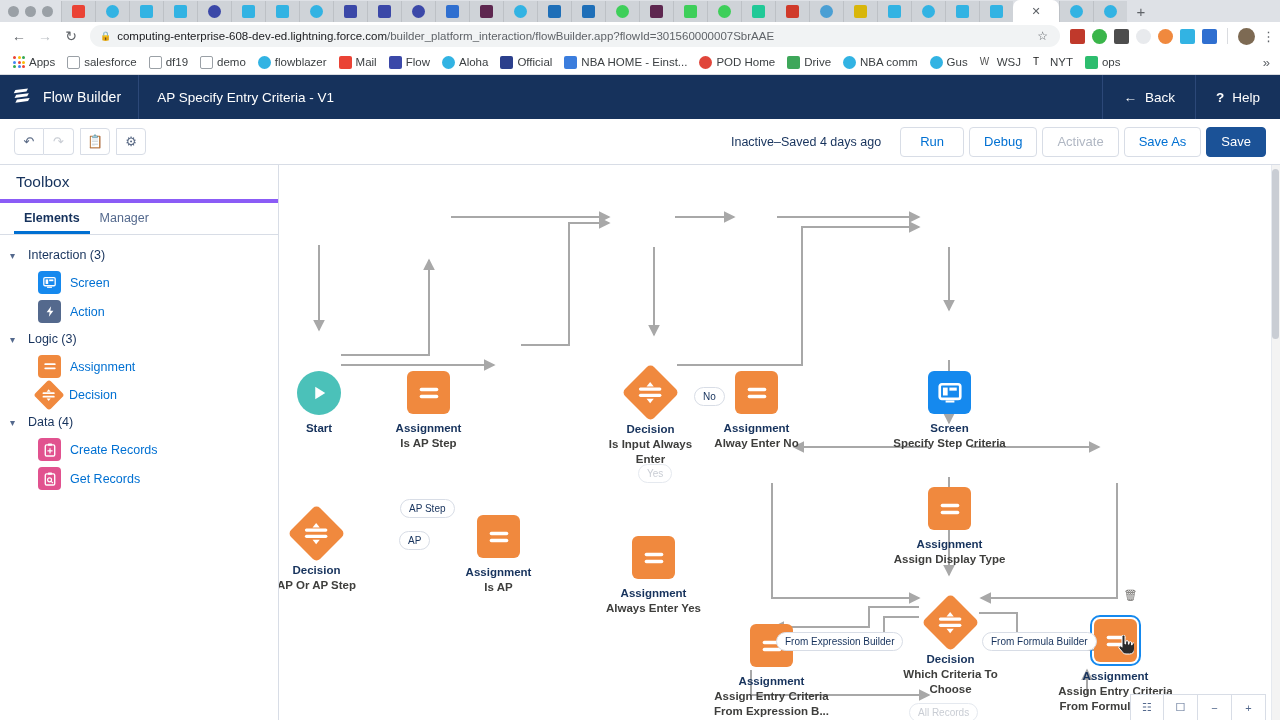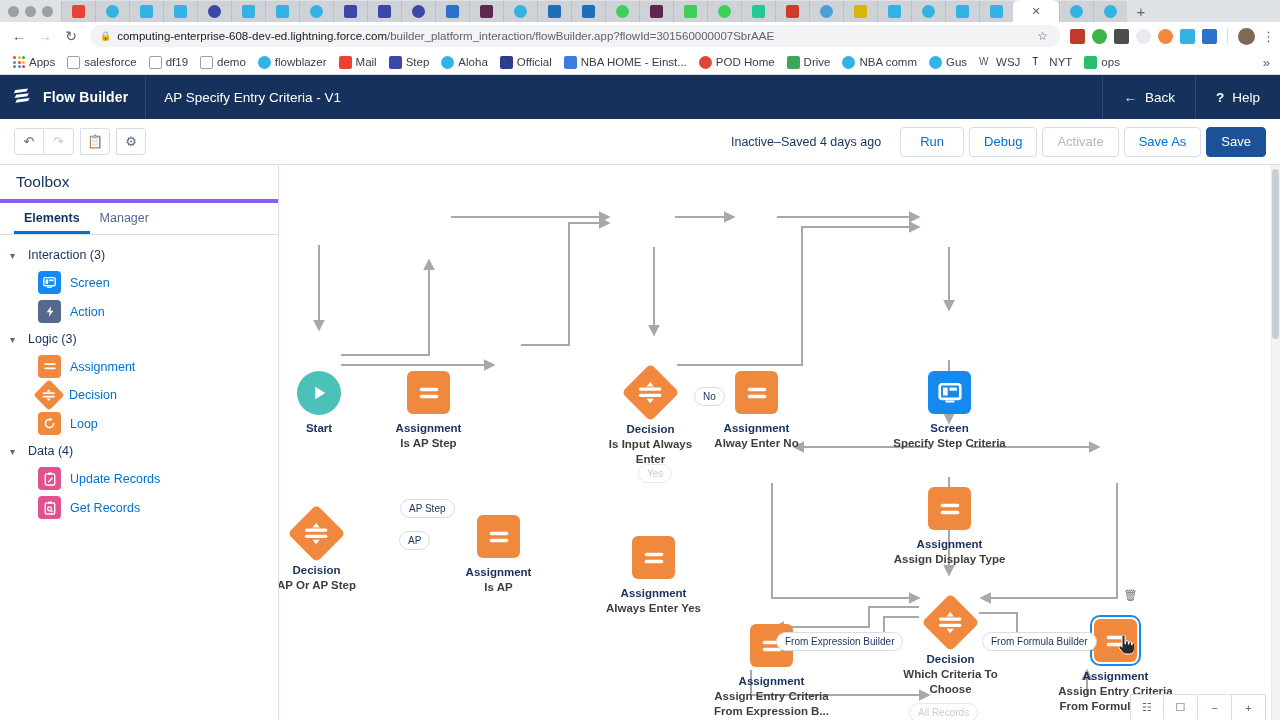--- a/index.html
+++ b/index.html
@@ -106,21 +106,21 @@
     height: 44px;
     background: #16325c;
     display: flex; align-items: center;
     color: #fff;
   }
   #brand {
     display:flex; align-items:center; gap:11px;
     padding: 0 17px 0 13px; height:44px;
     border-right: 1px solid #2c4878;
   }
-  #brand-label { font-size: 14px; font-weight: 700; letter-spacing: .1px;}
+  #brand-label { font-size: 14px; font-weight: 400; letter-spacing: .1px;}
   #flow-title { font-size: 13.5px; padding-left: 18px; }
   #header-spacer { flex: 1; }
   .hdr-btn {
     display:flex; align-items:center; gap:8px;
     height:44px; padding: 0 20px;
     border-left: 1px solid #2c4878;
     font-size: 13.5px;
   }
 
   
@@ -426,21 +426,21 @@
       <div class="bm">
         <span class="bi" style="background: rgb(50, 179, 227); border-radius: 50%;"></span>
         <span>flowblazer</span>
       </div>
       <div class="bm">
         <span class="bi" style="background: rgb(234, 67, 53); border-radius: 2px;"></span>
         <span>Mail</span>
       </div>
       <div class="bm">
         <span class="bi" style="background: rgb(59, 72, 168); border-radius: 2px;"></span>
-        <span>Step</span>
+        <span>Flow</span>
       </div>
       <div class="bm">
         <span class="bi" style="background: rgb(50, 179, 227); border-radius: 50%;"></span>
         <span>Aloha</span>
       </div>
       <div class="bm">
         <span class="bi" style="background: rgb(43, 63, 140); border-radius: 2px;"></span>
         <span>Official</span>
       </div>
       <div class="bm">
@@ -578,42 +578,34 @@
               <svg width="14" height="13" viewBox="0 0 16 15">
                 <rect x="1" y="4" width="14" height="2" rx="1" fill="#fff"></rect>
                 <rect x="1" y="8" width="14" height="2" rx="1" fill="#fff"></rect>
                 <path d="M8 0.5 L10.3 3.4 H5.7 Z" fill="#fff"></path>
                 <path d="M8 14 L5.7 11 H10.3 Z" fill="#fff"></path>
               </svg>
             </span>
           </span>
           <span class="tx-label">Decision</span>
         </div>
-        <div class="tx-item">
-          <span class="tx-ico ic-orange">
-            <svg width="13" height="13" viewBox="0 0 16 16">
-              <path d="M13 8 A5 5 0 1 1 8 3" fill="none" stroke="#fff" stroke-width="2" stroke-linecap="round"></path>
-              <path d="M8 0.6 L8 5.4 L11.6 3 Z" fill="#fff"></path>
-            </svg>
-          </span>
-          <span class="tx-label">Loop</span>
-        </div>
         <div class="tx-group-hdr">
           <span class="chev">▾</span>
           <span>Data (4)</span>
         </div>
         <div class="tx-item">
           <span class="tx-ico ic-pink">
             <svg width="12" height="14" viewBox="0 0 14 16">
               <rect x="1.5" y="2" width="11" height="13" rx="1.5" fill="none" stroke="#fff" stroke-width="1.6"></rect>
               <rect x="4.5" y="0.4" width="5" height="2.6" rx="1" fill="#fff"></rect>
-              <path d="M4.3 11.3 L9.4 6 L10.6 7.2 L5.5 12.4 Z" fill="#fff"></path>
+              <rect x="6.3" y="6" width="1.4" height="6" fill="#fff"></rect>
+              <rect x="4" y="8.3" width="6" height="1.4" fill="#fff"></rect>
             </svg>
           </span>
-          <span class="tx-label">Update Records</span>
+          <span class="tx-label">Create Records</span>
         </div>
         <div class="tx-item">
           <span class="tx-ico ic-pink">
             <svg width="12" height="14" viewBox="0 0 14 16">
               <rect x="1.5" y="2" width="11" height="13" rx="1.5" fill="none" stroke="#fff" stroke-width="1.6"></rect>
               <rect x="4.5" y="0.4" width="5" height="2.6" rx="1" fill="#fff"></rect>
               <circle cx="6.5" cy="9" r="2.3" fill="none" stroke="#fff" stroke-width="1.4"></circle>
               <path d="M8.3 10.8 L10.4 12.6" stroke="#fff" stroke-width="1.4"></path>
             </svg>
           </span>

